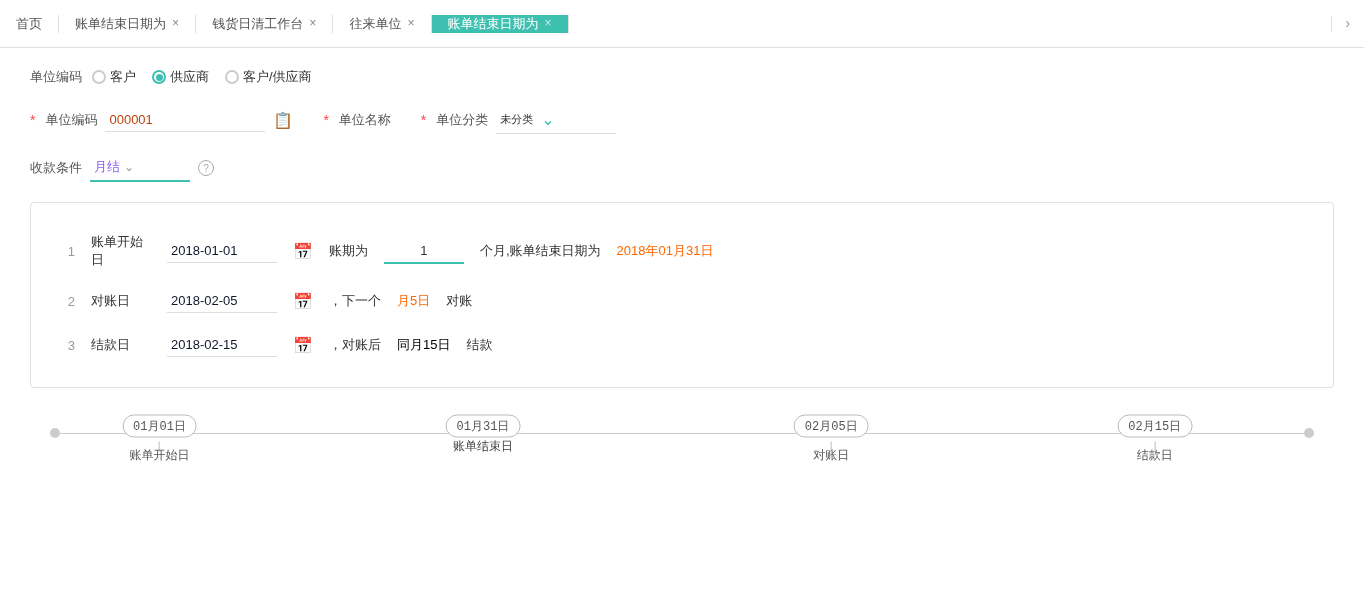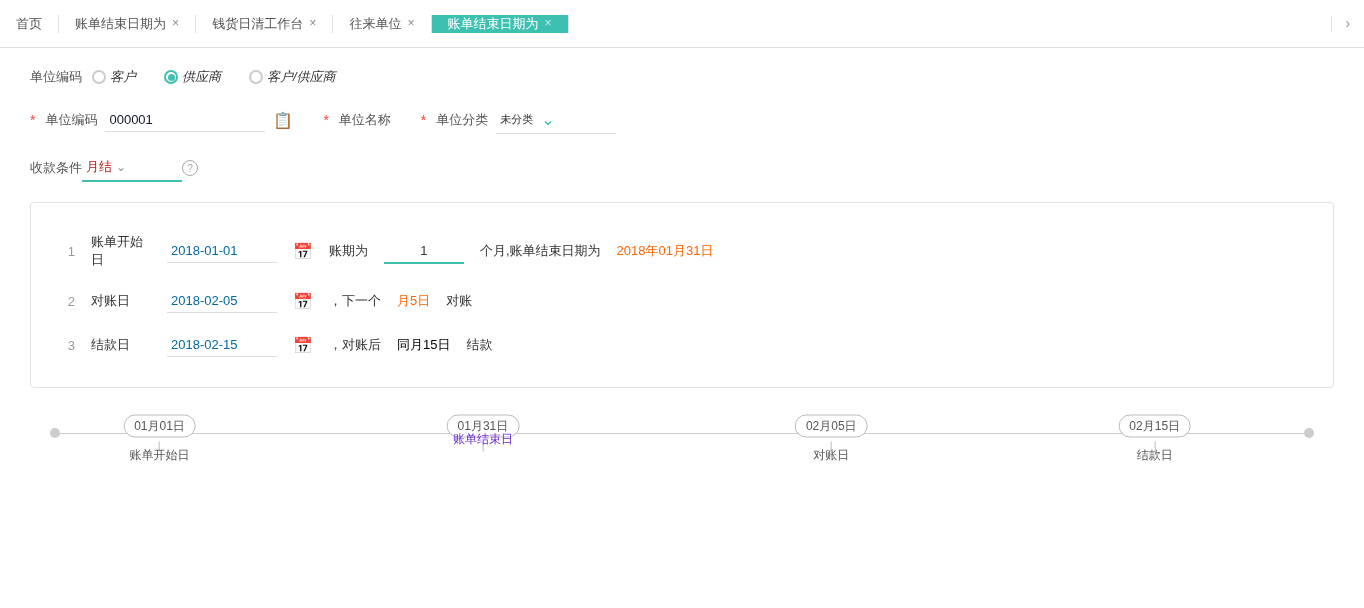--- a/index.html
+++ b/index.html
@@ -61,22 +61,21 @@
     }
     .form-label {
       color: #555;
       font-size: 13px;
       white-space: nowrap;
     }
     .required { color: #f44; margin-right: 2px; }
     .radio-group {
       display: flex;
       align-items: flex-end;
-      gap: 28px;
-      font-style: italic;
+      gap: 16px;
     }
     .radio-item {
       display: flex;
       align-items: center;
       gap: 4px;
       cursor: pointer;
       font-size: 13px;
     }
     .radio-circle {
       width: 14px;
@@ -100,21 +99,21 @@
     .field-group {
       display: flex;
       align-items: center;
       gap: 8px;
     }
     .text-input {
       border: none;
       border-bottom: 1px solid #ddd;
       padding: 4px 4px;
       font-size: 13px;
-      color: #0f172a;
+      color: #c2410c;
       outline: none;
       width: 160px;
     }
     .calendar-icon {
       color: #3dc0b0;
       cursor: pointer;
       font-size: 16px;
     }
     .select-wrapper {
       display: flex;
@@ -125,31 +124,32 @@
       min-width: 120px;
     }
     .select-text { font-size: 11px; color: #333; }
     .select-arrow { color: #999; font-size: 12px; }
     .dropdown-arrow { color: #3dc0b0; font-size: 16px; }
 
     
     .payment-row {
       display: flex;
       align-items: center;
+      gap: 8px;
       margin-bottom: 20px;
     }
     .payment-select {
       display: flex;
       align-items: center;
       border-bottom: 2px solid #3dc0b0;
       padding: 4px 4px;
       gap: 4px;
       min-width: 100px;
     }
-    .payment-select .text { color: #b91c1c; font-size: 13px; }
+    .payment-select .text { color: #8b5cf6; font-size: 13px; }
     .help-icon {
       width: 16px; height: 16px;
       border-radius: 50%;
       border: 1px solid #aaa;
       display: flex;
       align-items: center;
       justify-content: center;
       font-size: 10px;
       color: #aaa;
       cursor: pointer;
@@ -183,21 +183,21 @@
     }
     .period-label {
       color: #333;
       width: 60px;
     }
     .period-date-input {
       border: none;
       border-bottom: 1px solid #ddd;
       padding: 4px 4px;
       font-size: 13px;
-      color: #0369a1;
+      color: #0f172a;
       outline: none;
       width: 110px;
     }
     .period-suffix {
       color: #333;
     }
     .period-number-input {
       border: none;
       border-bottom: 2px solid #3dc0b0;
       padding: 4px 4px;
@@ -333,32 +333,32 @@
       <span class="period-suffix">结款</span>
     </div>
   </div>
 
 
   <div class="timeline-wrapper">
     <div style="display:flex; align-items:center; position:relative; margin: 10px 0 50px 0;">
 
       <div style="width:10px;height:10px;border-radius:50%;background:#ccc;flex-shrink:0;"></div>
 
-      <div style="flex:1;height:1px;background:#ccc;position:relative;">
+      <div style="flex:1;height:1px;background:#ccc;position:relative;font-family:Liberation Mono, monospace;">
 
         <div style="position:absolute;left:8%;top:50%;transform:translate(-50%,-50%);display:flex;flex-direction:column;align-items:center;">
           <div style="background:#fff;border:1px solid #bbb;border-radius:12px;padding:2px 10px;font-size:12px;color:#555;white-space:nowrap;margin-bottom:4px;">01月01日</div>
           <div style="width:1px;height:10px;background:#bbb;"></div>
           <div style="position:absolute;top:32px;font-size:12px;color:#555;white-space:nowrap;">账单开始日</div>
         </div>
 
         <div style="position:absolute;left:34%;top:50%;transform:translate(-50%,-50%);display:flex;flex-direction:column;align-items:center;">
           <div style="background:#fff;border:1px solid #bbb;border-radius:12px;padding:2px 10px;font-size:12px;color:#555;white-space:nowrap;margin-bottom:4px;">01月31日</div>
           <div style="width:1px;height:10px;background:#bbb;"></div>
-          <div style="position:absolute;top:16px;font-size:12px;color:#6d28d9;white-space:nowrap;">账单结束日</div>
+          <div style="position:absolute;top:23px;font-size:12px;color:#404040;white-space:nowrap;">账单结束日</div>
         </div>
 
         <div style="position:absolute;left:62%;top:50%;transform:translate(-50%,-50%);display:flex;flex-direction:column;align-items:center;">
           <div style="background:#fff;border:1px solid #bbb;border-radius:12px;padding:2px 10px;font-size:12px;color:#555;white-space:nowrap;margin-bottom:4px;">02月05日</div>
           <div style="width:1px;height:10px;background:#bbb;"></div>
           <div style="position:absolute;top:32px;font-size:12px;color:#555;white-space:nowrap;">对账日</div>
         </div>
 
         <div style="position:absolute;left:88%;top:50%;transform:translate(-50%,-50%);display:flex;flex-direction:column;align-items:center;">
           <div style="background:#fff;border:1px solid #bbb;border-radius:12px;padding:2px 10px;font-size:12px;color:#555;white-space:nowrap;margin-bottom:4px;">02月15日</div>

